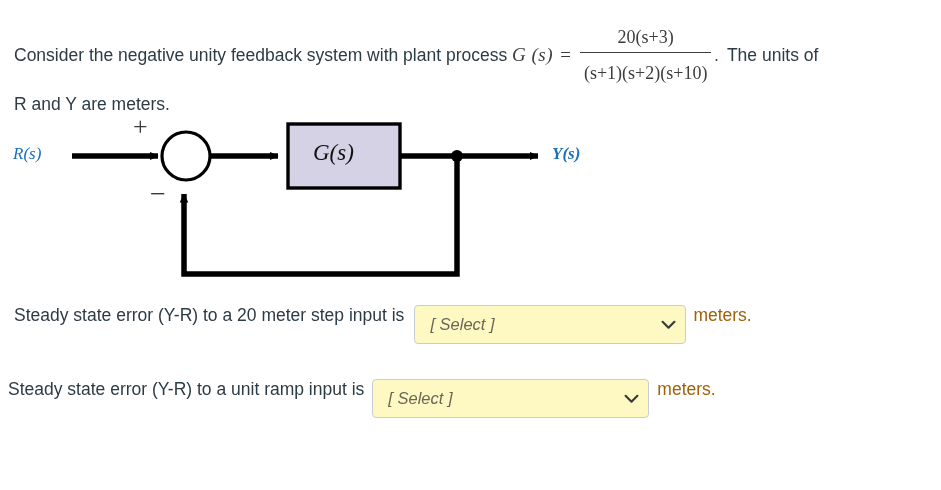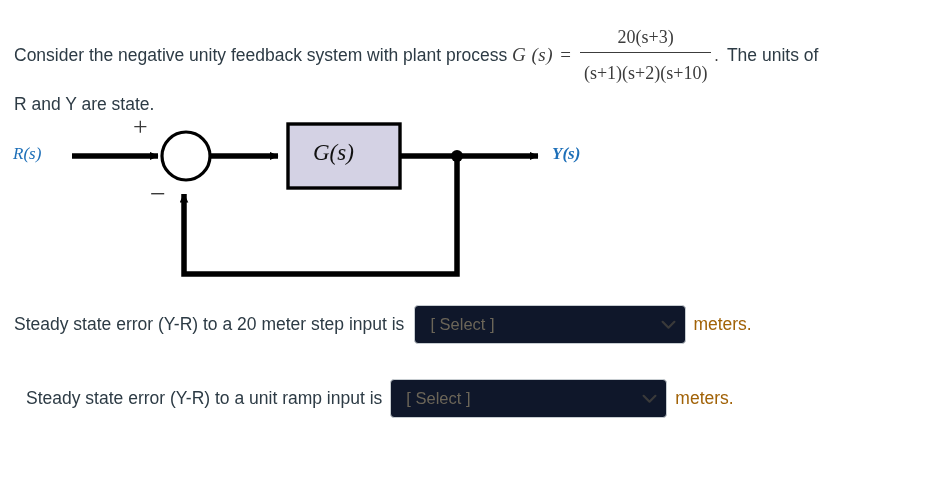--- a/index.html
+++ b/index.html
@@ -122,44 +122,44 @@
     font-family: "Liberation Serif", serif;
     font-style: italic;
     font-size: 23px;
     color: #111111;
   }
 
   
   .qrow {
     position: absolute;
     display: flex;
-    align-items: center;
     white-space: nowrap;
   }
   .qrow .qtext {
     font-size: 17.5px;
     color: #2d3b45;
   }
   .qrow .unit {
     font-size: 17.5px;
     color: #a16207;
   }
 
   .row1 { left: 14px; top: 305px; }
-  .row2 { left: 26px; top: 379px; }
+  .row2 { left: 8px; top: 379px; }
 
   .selectbox {
     position: relative;
     box-sizing: border-box;
     border: 1px solid #c7cdd1;
     border-radius: 4px;
-    background: #0f172a;
+    background: #fef9c3;
     display: inline-flex;
     align-items: center;
     cursor: pointer;
+    font-style: italic;
   }
   .row1 .selectbox {
     width: 272px;
     height: 39px;
     margin-left: 10px;
     margin-right: 7px;
   }
   .row2 .selectbox {
     width: 277px;
     height: 39px;
@@ -191,21 +191,21 @@
     <span>Consider the negative unity feedback system with plant process</span>
     <span class="mathvar">
       <span>G (s)</span>
     </span>
     <span class="eq">=</span>
     <span class="frac">
       <span class="num">20(s+3)</span>
       <span class="den">(s+1)(s+2)(s+10)</span>
     </span><span class="period-after">.</span>
     <span>The units of</span>
-    <span class="line2">R and Y are state.</span>
+    <span class="line2">R and Y are meters.</span>
   </div>
 
   <div class="diagram">
 
     <svg width="640" height="185" viewBox="0 0 640 185" aria-hidden="true">
       <defs>
         <marker id="arrowhead" markerWidth="9" markerHeight="9" refX="8.5" refY="4.5" orient="auto" markerUnits="userSpaceOnUse">
           <path d="M0,0.2 L9,4.5 L0,8.8 z" fill="#000000"></path>
         </marker>
       </defs>

